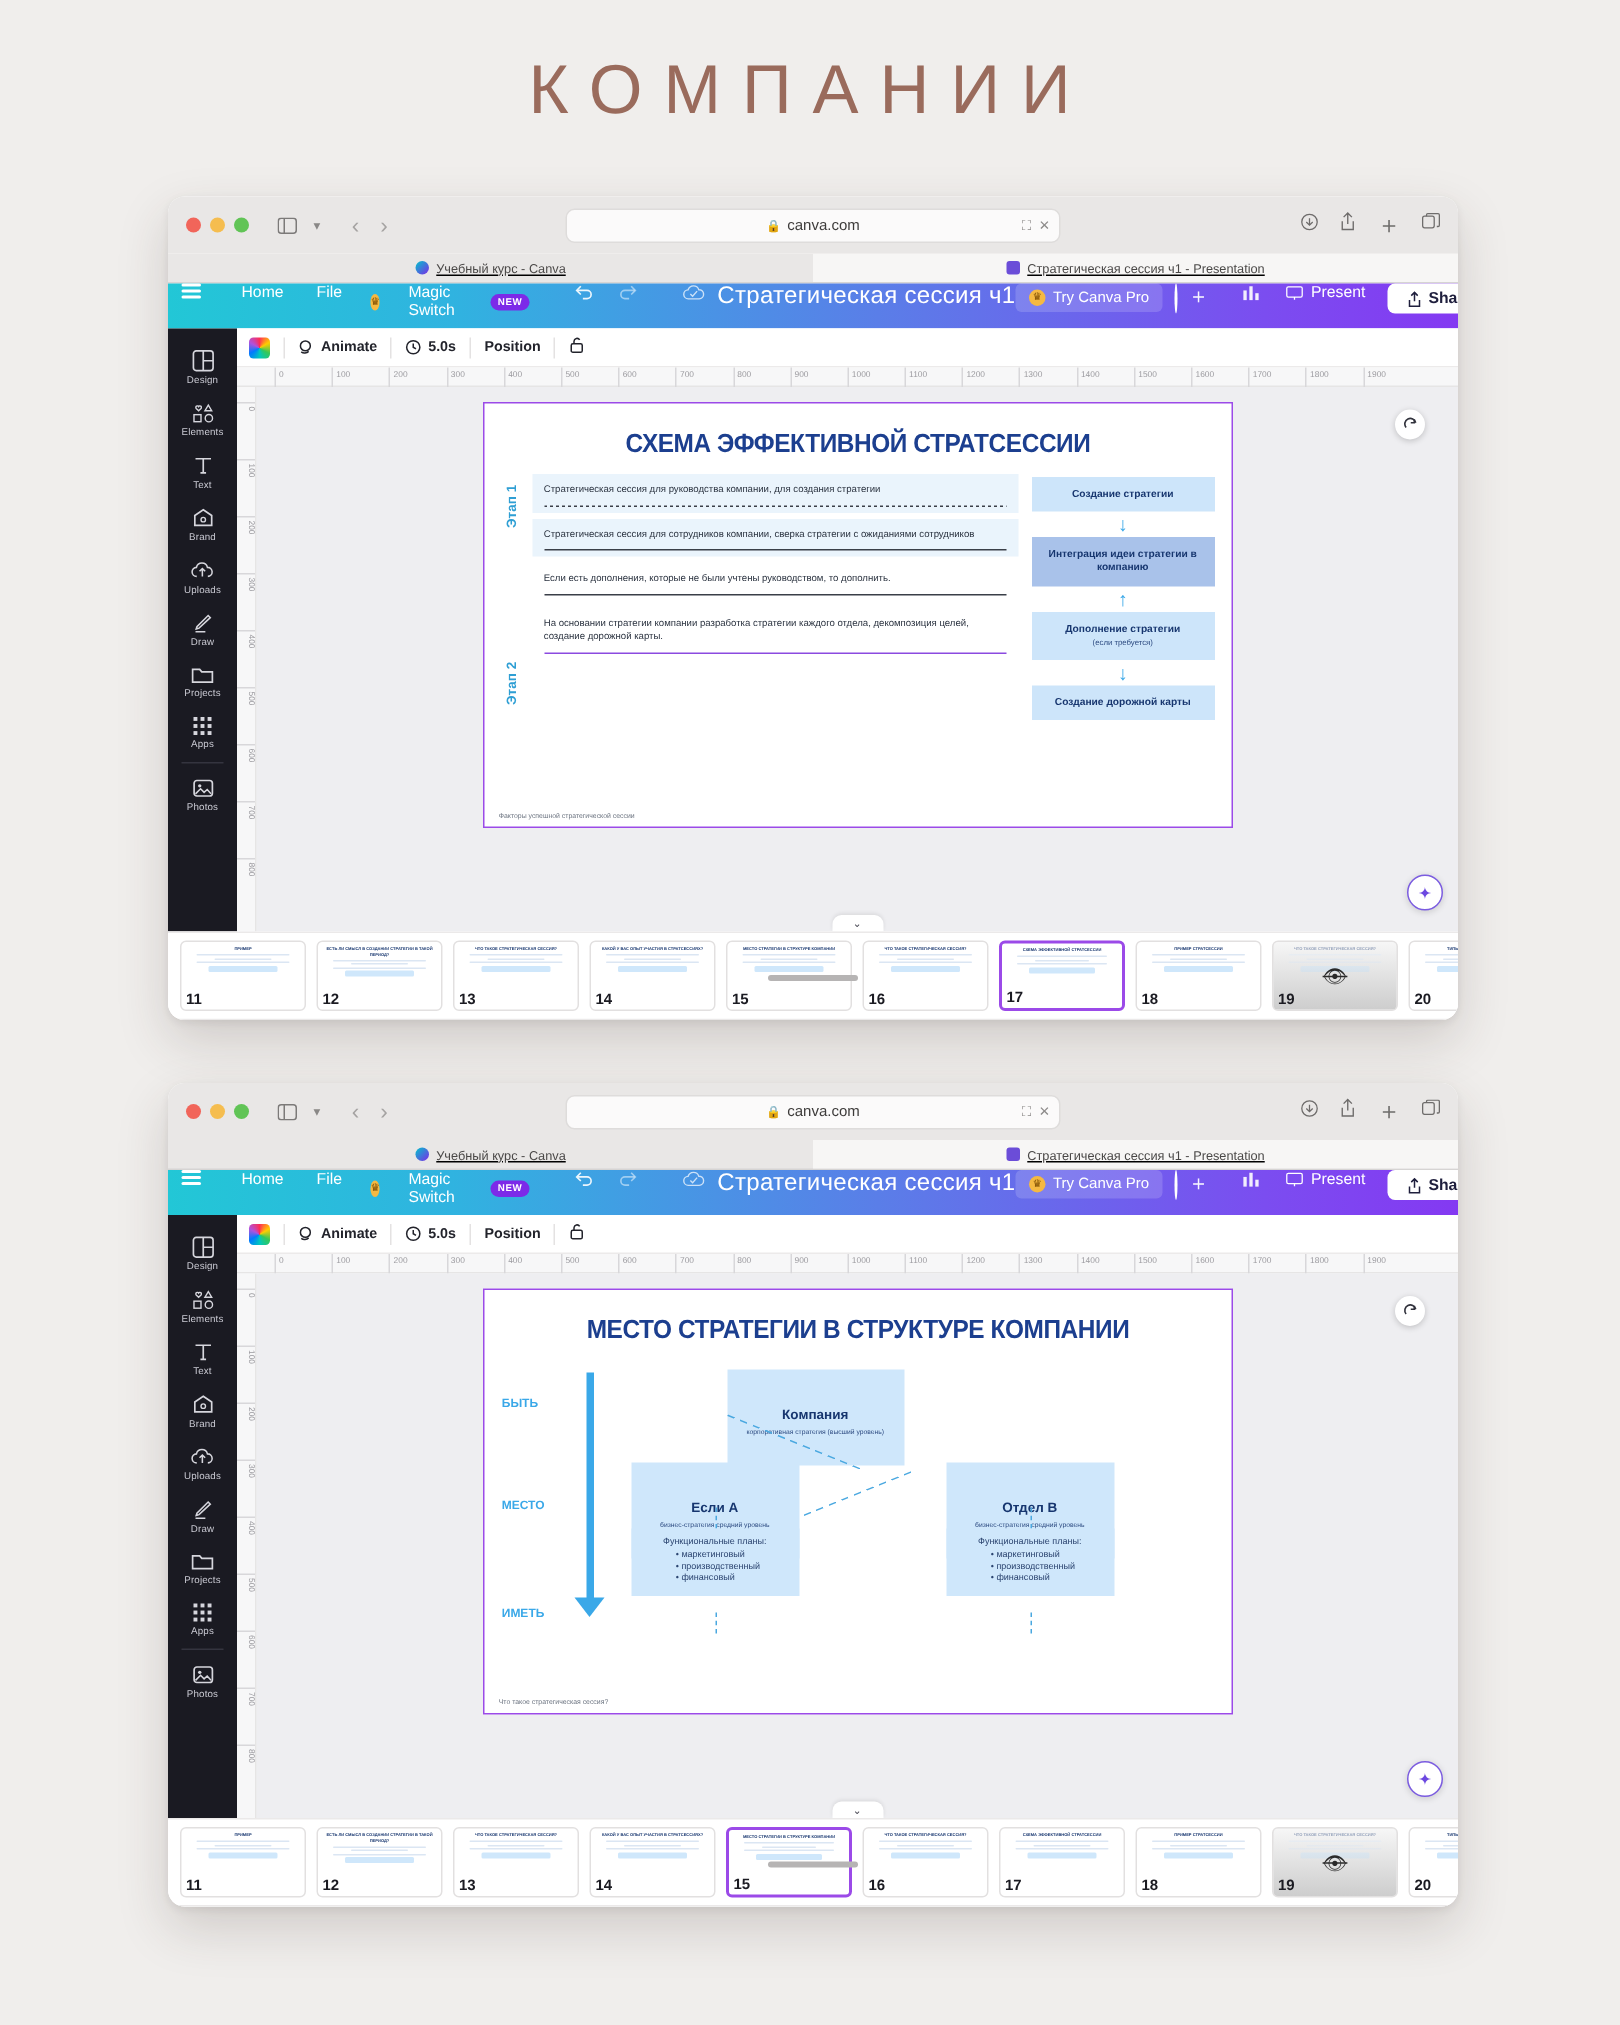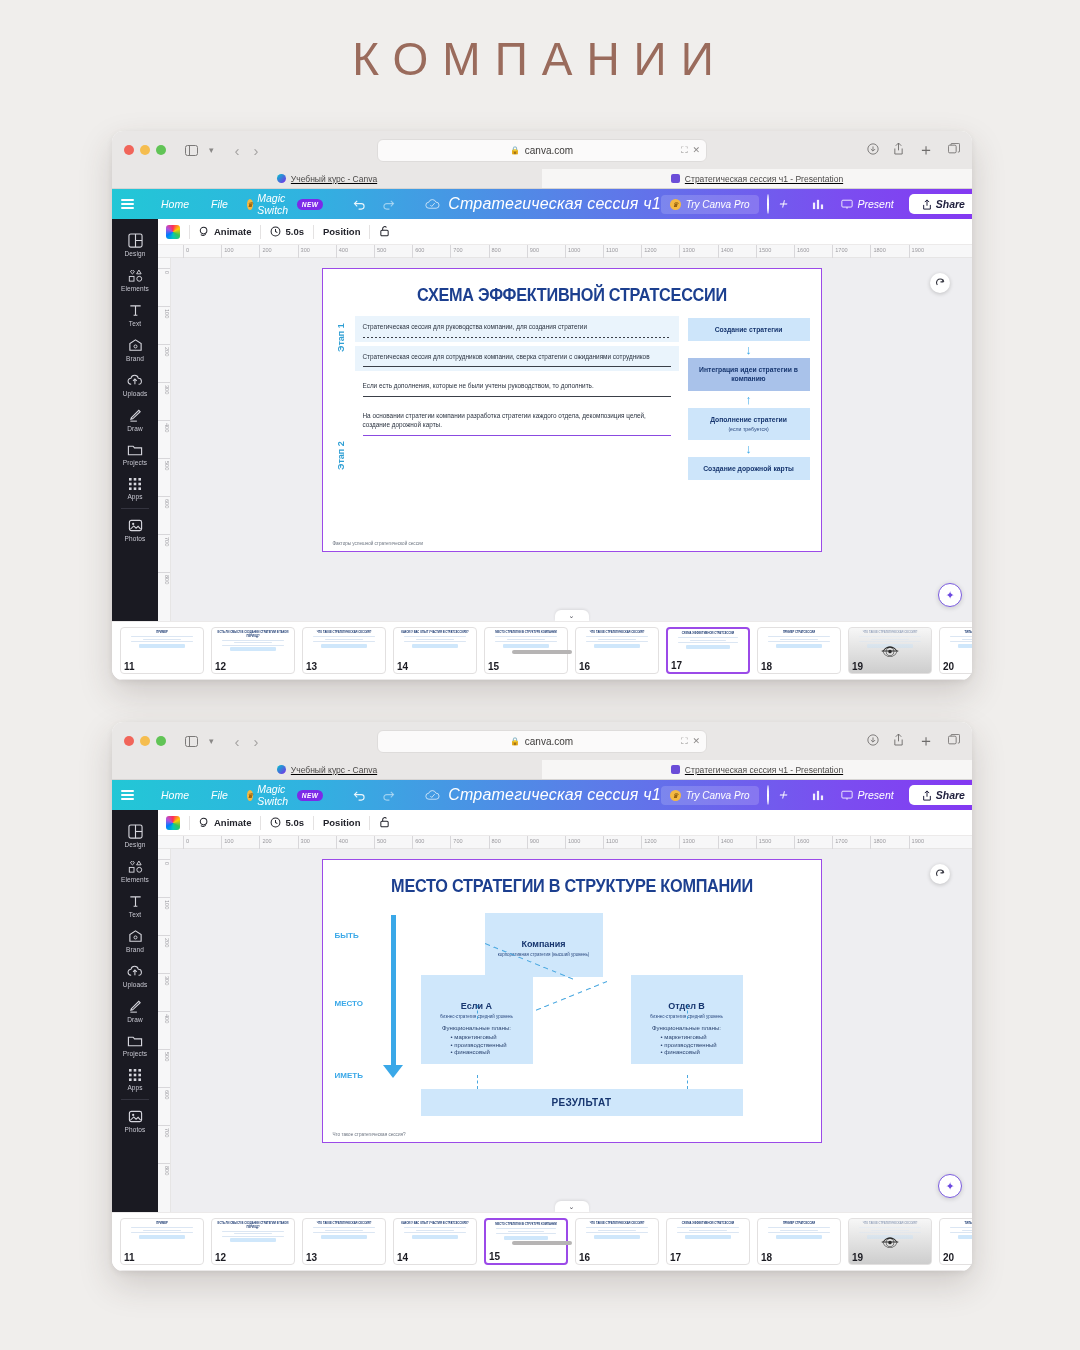--- a/index.html
+++ b/index.html
@@ -83,27 +83,27 @@
   }
   .tab.active { background: #f7f6f5; }
   .tab-fav { width: 9px; height: 9px; border-radius: 2px; flex: none; }
   .fav-canva { background: linear-gradient(135deg,#00c4cc,#7d2ae8); border-radius:50%; }
   .fav-pres  { background: #6b4dd8; border-radius: 2px; }
 
   
   .canva-top {
     height: 30px;
     background: linear-gradient(90deg,#22c7d6 0%,#30b3e0 22%,#5a7ee8 55%,#7b4df0 85%,#8439f2 100%);
-    display: flex; align-items: center; padding: 0 9px; gap: 0;
-    color: #fff; font-size: 10.5px; font-style: italic;
+    display: flex; align-items: flex-start; padding: 0 9px; gap: 0;
+    color: #fff; font-size: 10.5px;
   }
   .hamb { display: flex; flex-direction: column; gap: 2.5px; margin-right: 16px; }
   .hamb i { display: block; width: 13px; height: 1.6px; background: #fff; border-radius: 2px; }
   .ct-item { padding: 0 11px; white-space: nowrap; }
-  .ct-magic { display: flex; align-items: center; gap: 4px; padding: 0 8px; }
+  .ct-magic { display: flex; align-items: center; gap: 19px; padding: 0 8px; }
   .crown { width: 11px; height: 11px; border-radius: 50%; background: #f5b942; display:inline-block; font-size:7px; text-align:center; line-height:11px; color:#7a4a00;}
   .badge-new {
     background: #7c2ae8; color: #fff; font-size: 6.5px; font-weight: bold;
     padding: 2px 5px; border-radius: 8px; letter-spacing: .4px;
   }
   .ct-divider { width: 1px; height: 16px; background: rgba(255,255,255,.32); margin: 0 7px; }
   .ct-ic { padding: 0 8px; opacity: .9; display:flex; align-items:center; }
   .ct-title { margin: 0 auto; font-size: 16px; letter-spacing: .2px; white-space: nowrap; }
   .pro-chip {
     display: flex; align-items: center; gap: 5px;
@@ -1048,23 +1048,20 @@
                 <ul>
                   <li>маркетинговый</li>
                   <li>производственный</li>
                   <li>финансовый</li>
                 </ul>
               </div>
 
               <div class="dash-v" style="left:142px; top:172px; height:14px"></div>
               <div class="dash-v" style="left:352px; top:172px; height:14px"></div>
 
-              <div class="node result" style="left:86px; top:186px; width:322px">
-                <span>РЕЗУЛЬТАТ</span>
-              </div>
             </div>
 
             <div class="slide-foot">Что такое стратегическая сессия?</div>
           </div>
 
           <div class="fab-refresh">
             <svg width="11" height="11" viewBox="0 0 12 12">
                 <path d="M9.6 4.2A4 4 0 102.6 7.6" fill="none" stroke="#31323c" stroke-width="1.2"></path>
                 <path d="M8.6 1.6v2.6h-2.6" fill="none" stroke="#31323c" stroke-width="1.2"></path>
               </svg>

